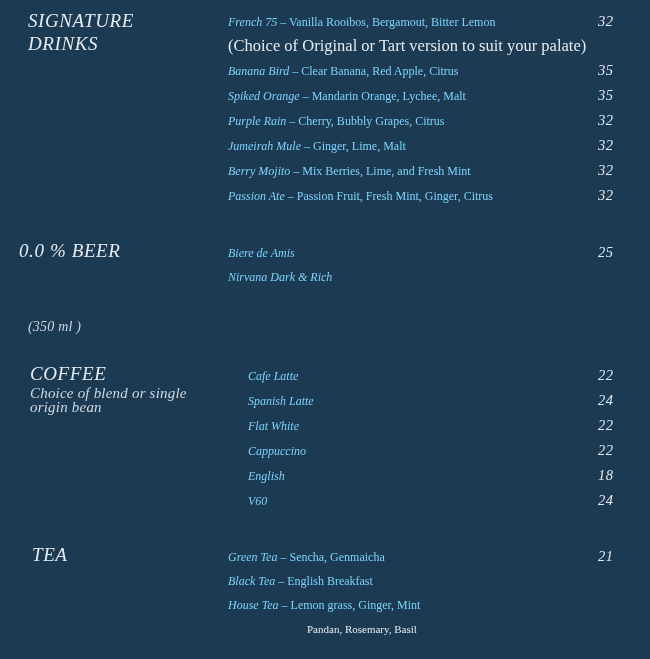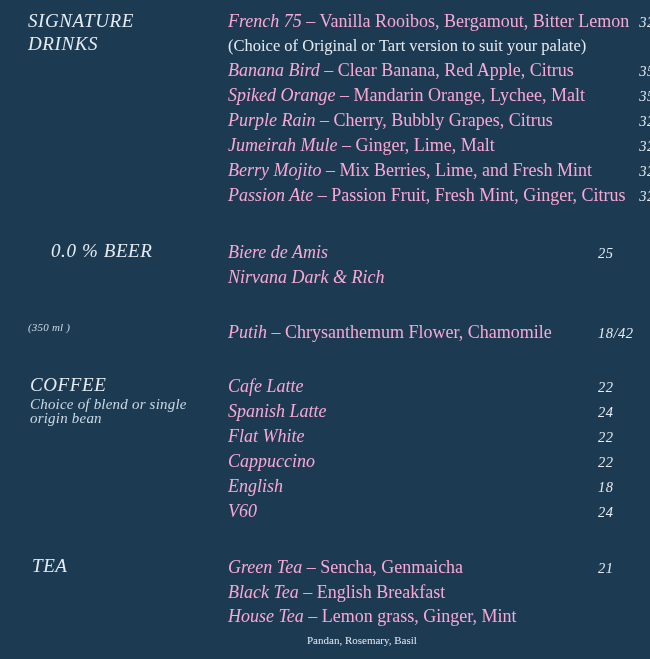--- a/index.html
+++ b/index.html
@@ -49,39 +49,39 @@
   .cat-sub {
     font-style: italic;
     font-size: 15px;
     line-height: 14px;
     letter-spacing: 0.2px;
     color: #cdd8e2;
     margin-top: 1px;
   }
 
   .cat-sub.vol {
-    font-size: 11px;
+    font-size: 14px;
     margin-top: 0px;
   }
 
   .items-col {
     flex: 1 1 auto;
     box-sizing: border-box;
   }
 
   .item-row {
     display: flex;
     align-items: baseline;
     justify-content: space-between;
     line-height: 24px;
   }
 
   .item-name {
-    font-size: 18px;
-    color: #f9a8d4;
+    font-size: 12px;
+    color: #7dd3fc;
     white-space: nowrap;
   }
 
   .item-name .nm {
     font-style: italic;
   }
 
   .item-note {
     font-size: 16.5px;
     color: #e4ebf1;
@@ -106,29 +106,29 @@
     box-sizing: border-box;
     letter-spacing: 0.5px;
   }
 
   .price.empty { visibility: hidden; }
 
   
   #sec-signature { padding-top: 9px; }
   #sec-beer { padding-top: 32px; }
   #sec-vine { padding-top: 31px; }
-  #sec-coffee { padding-top: 29px; }
+  #sec-coffee { padding-top: 29px; gap: 20px; }
   #sec-tea { padding-top: 31px; }
 
   #sec-coffee .cat-title,
   #sec-tea .cat-title,
   #sec-beer .cat-title,
   #sec-vine .cat-title { line-height: 22px; }
 
-  #sec-beer .cat-col { padding-left: 51px; }
+  #sec-beer .cat-col { padding-left: 19px; }
   #sec-vine .cat-col { padding-left: 28px; }
   #sec-coffee .cat-col { padding-left: 30px; }
   #sec-tea .cat-col { padding-left: 32px; }
 </style>
 </head>
 <body>
 
 <div class="menu">
 
   <div class="section" id="sec-signature">
@@ -195,24 +195,20 @@
 
     </div>
   </div>
 
   <div class="section" id="sec-vine">
     <div class="cat-col">
       <div class="cat-sub vol">(350 ml )</div>
     </div>
     <div class="items-col">
 
-      <div class="item-row">
-        <div class="item-name"><span class="nm">Putih</span><span> – </span><span>Chrysanthemum Flower, Chamomile</span></div>
-        <div class="price">18/42</div>
-      </div>
 
 
     </div>
   </div>
 
   <div class="section" id="sec-coffee">
     <div class="cat-col">
       <div class="cat-title">COFFEE</div>
       <div class="cat-sub">Choice of blend or single origin bean</div>
     </div>

